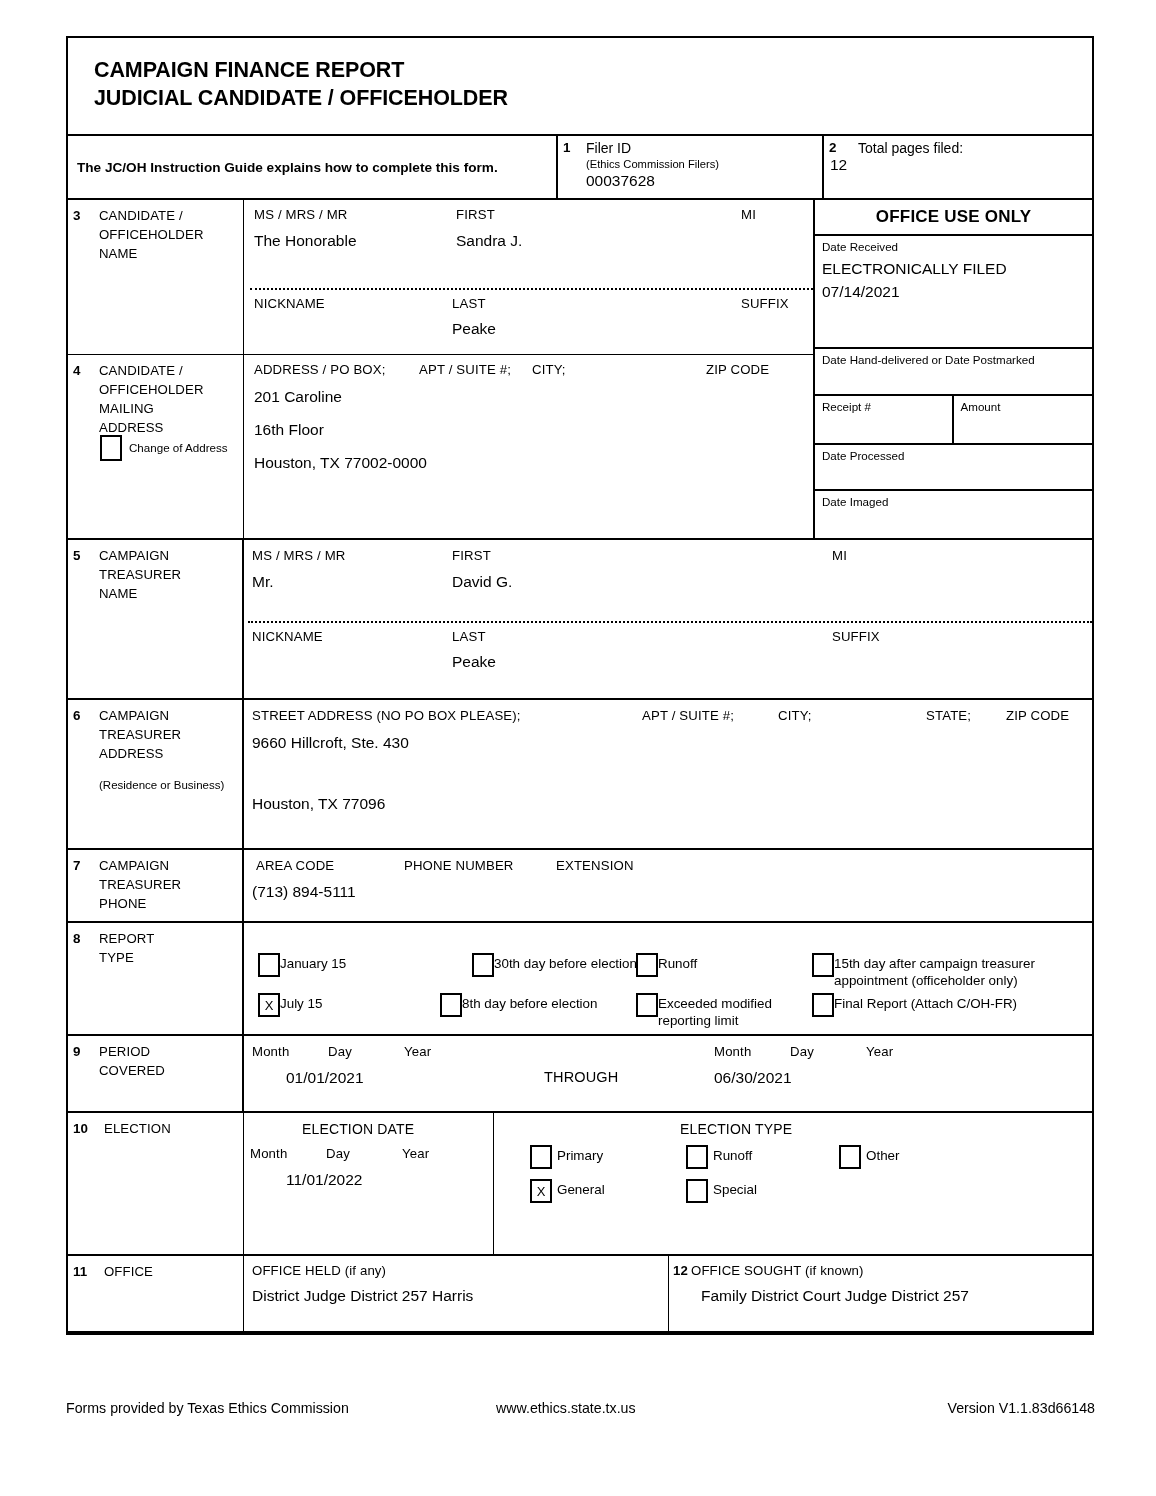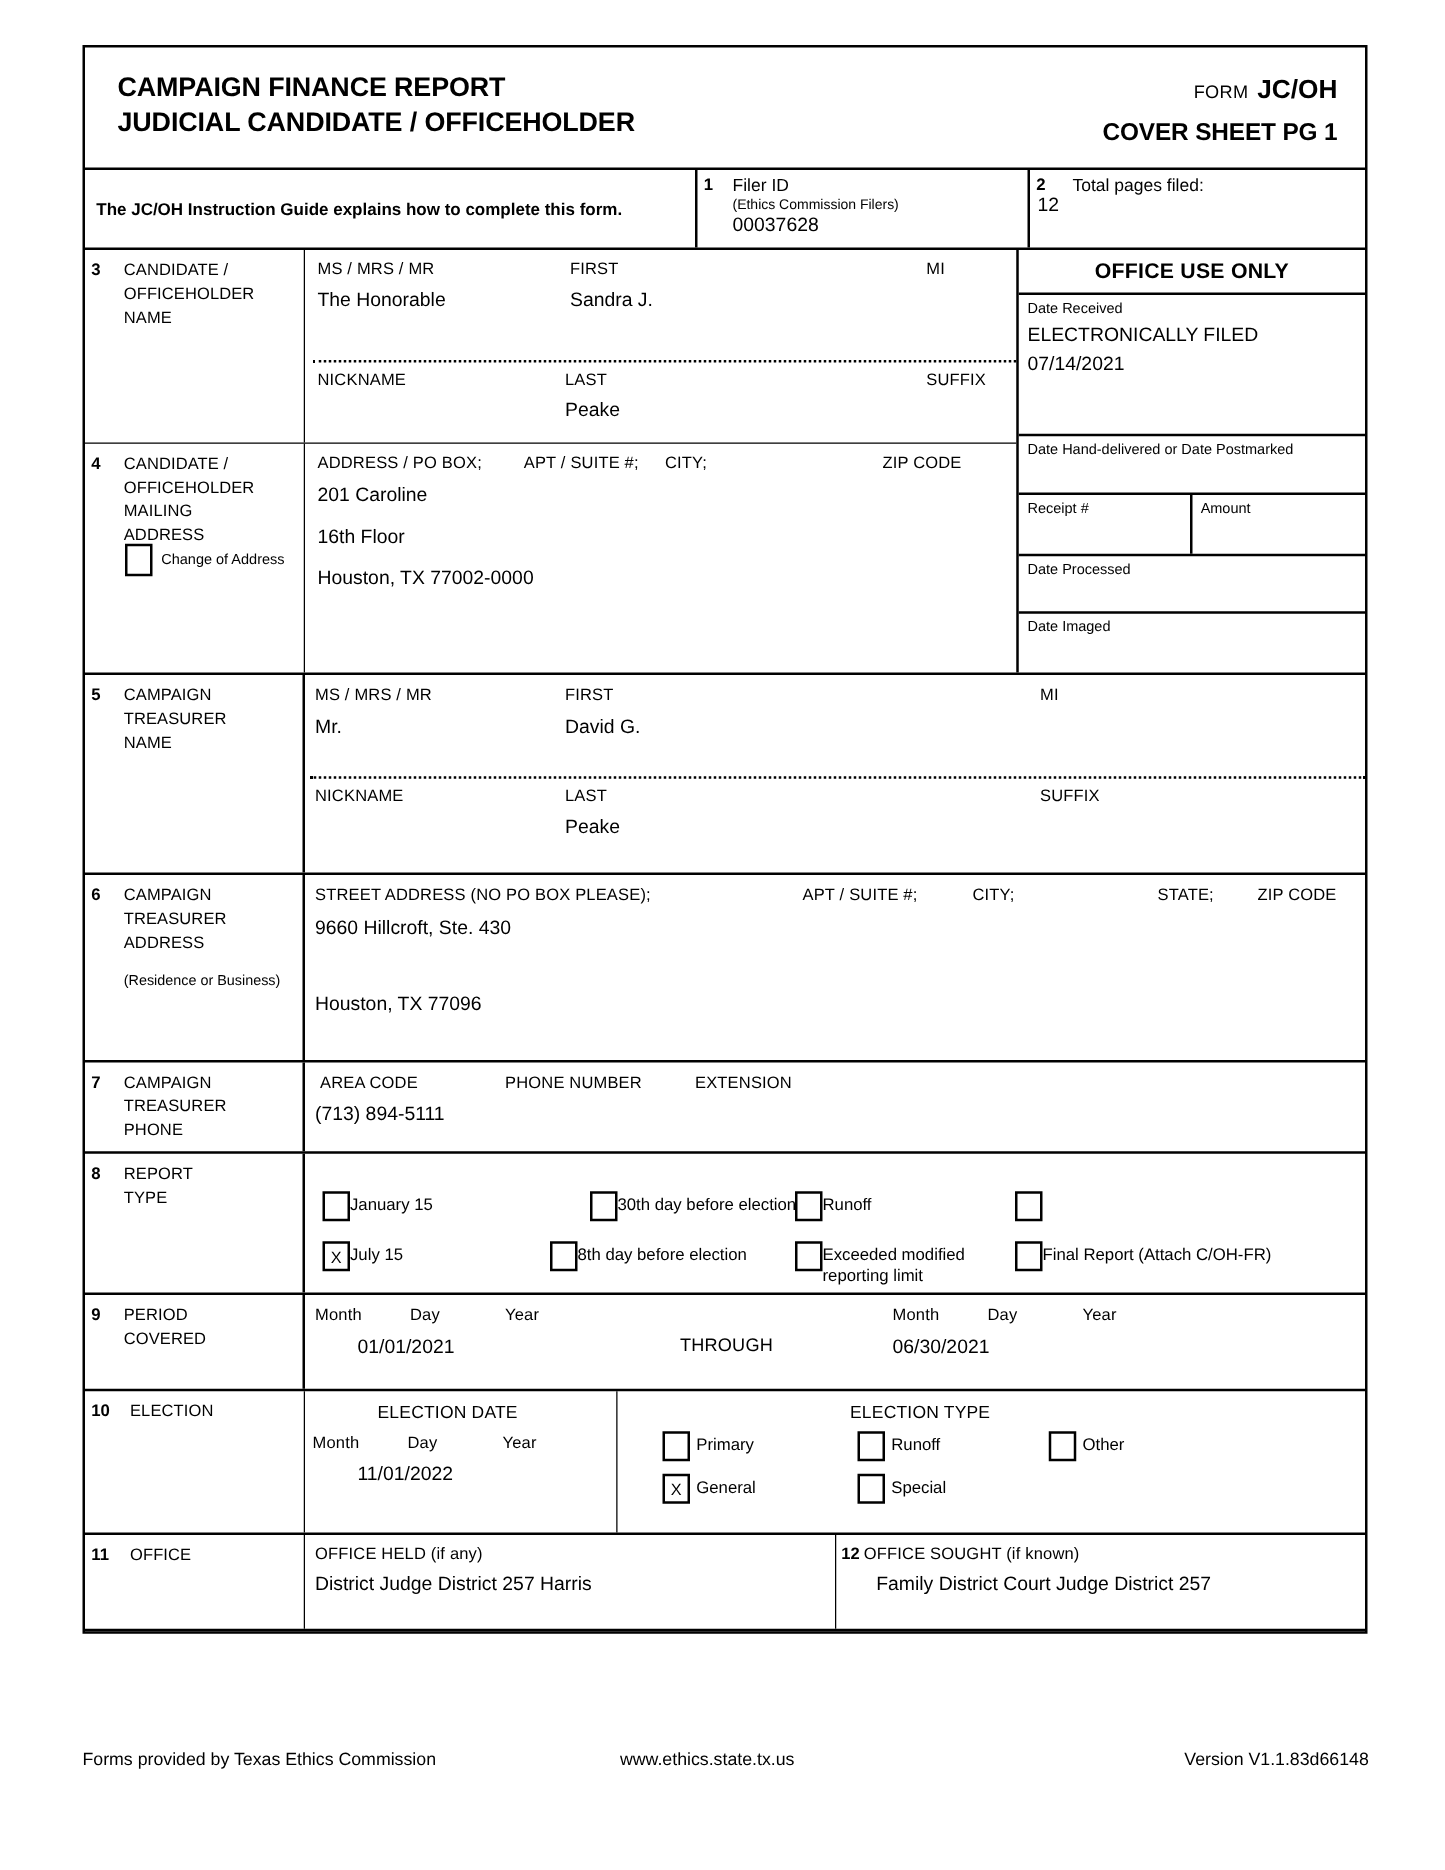--- a/index.html
+++ b/index.html
@@ -211,26 +211,20 @@
 <body>
 
 <div class="page">
 
   <div class="frame">
 
     <div class="titleband">
       <div class="title-left">
         <div>CAMPAIGN FINANCE REPORT</div>
         <div>JUDICIAL CANDIDATE / OFFICEHOLDER</div>
-      </div>
-      <div class="title-right">
-        <div class="form-line">
-          <span class="lbl">FORM</span><span class="val">JC/OH</span>
-        </div>
-        <div class="cover-line">COVER SHEET PG 1</div>
       </div>
     </div>
 
     <div class="row thick instr-row">
       <div class="cell instr-cell vline-thick">
         <span>The JC/OH Instruction Guide explains how to complete this form.</span>
       </div>
       <div class="cell filer-cell vline-thick">
         <span class="fnum">1</span>
         <span class="ftext">Filer ID</span>
@@ -411,20 +405,21 @@
         <div class="chk-item" style="left:196px; top:30px;padding-left:32px;">
           <span class="cbox lg"></span>
           <span class="chk-lbl">30th day before election</span>
         </div>
         <div class="chk-item" style="left:392px; top:30px;">
           <span class="cbox lg"></span>
           <span class="chk-lbl">Runoff</span>
         </div>
         <div class="chk-item" style="left:568px; top:30px; width:270px;">
           <span class="cbox lg"></span>
+          <span class="chk-lbl">15th day after campaign treasurer appointment (officeholder only)</span>
         </div>
 
         <div class="chk-item" style="left:14px; top:70px;">
           <span class="cbox lg">X</span>
           <span class="chk-lbl">July 15</span>
         </div>
         <div class="chk-item" style="left:196px; top:70px;">
           <span class="cbox lg"></span>
           <span class="chk-lbl">8th day before election</span>
         </div>
@@ -451,21 +446,21 @@
         <span class="fl" style="left:160px; top:8px;">Year</span>
         <span class="fv" style="left:42px; top:33px;">01/01/2021</span>
         <span class="fl" style="left:300px; top:33px; font-size:14.5px;">THROUGH</span>
         <span class="fl" style="left:470px; top:8px;">Month</span>
         <span class="fl" style="left:546px; top:8px;">Day</span>
         <span class="fl" style="left:622px; top:8px;">Year</span>
         <span class="fv" style="left:470px; top:33px;">06/30/2021</span>
       </div>
     </div>
 
-    <div class="row thick" style="height:115px;">
+    <div class="row thick" style="height:143px;">
       <div class="cell labelcol vline">
         <span class="num">10</span>
         <span class="ltext" style="margin-left:30px;">ELECTION</span>
       </div>
       <div class="cell vline" style="flex:0 0 250px; width:250px; position:relative;">
         <span class="fl" style="left:58px; top:8px; font-size:14px;">ELECTION DATE</span>
         <span class="fl" style="left:6px; top:33px;">Month</span>
         <span class="fl" style="left:82px; top:33px;">Day</span>
         <span class="fl" style="left:158px; top:33px;">Year</span>
         <span class="fv" style="left:42px; top:58px;">11/01/2022</span>

